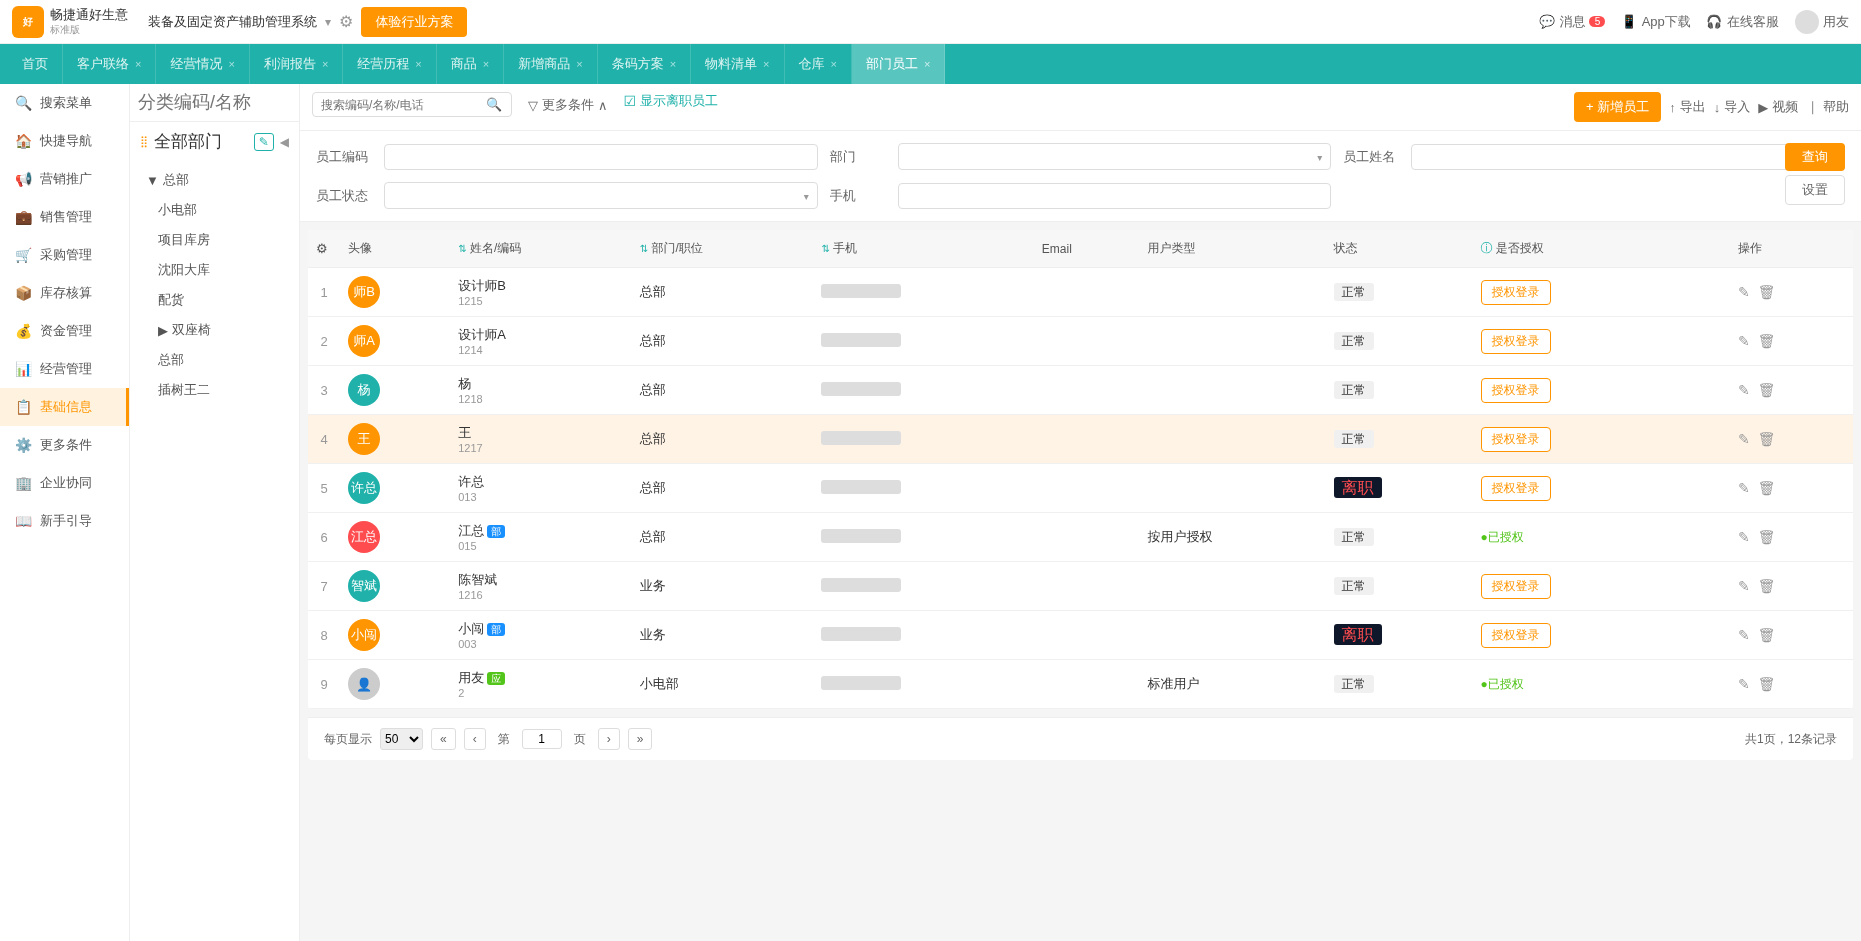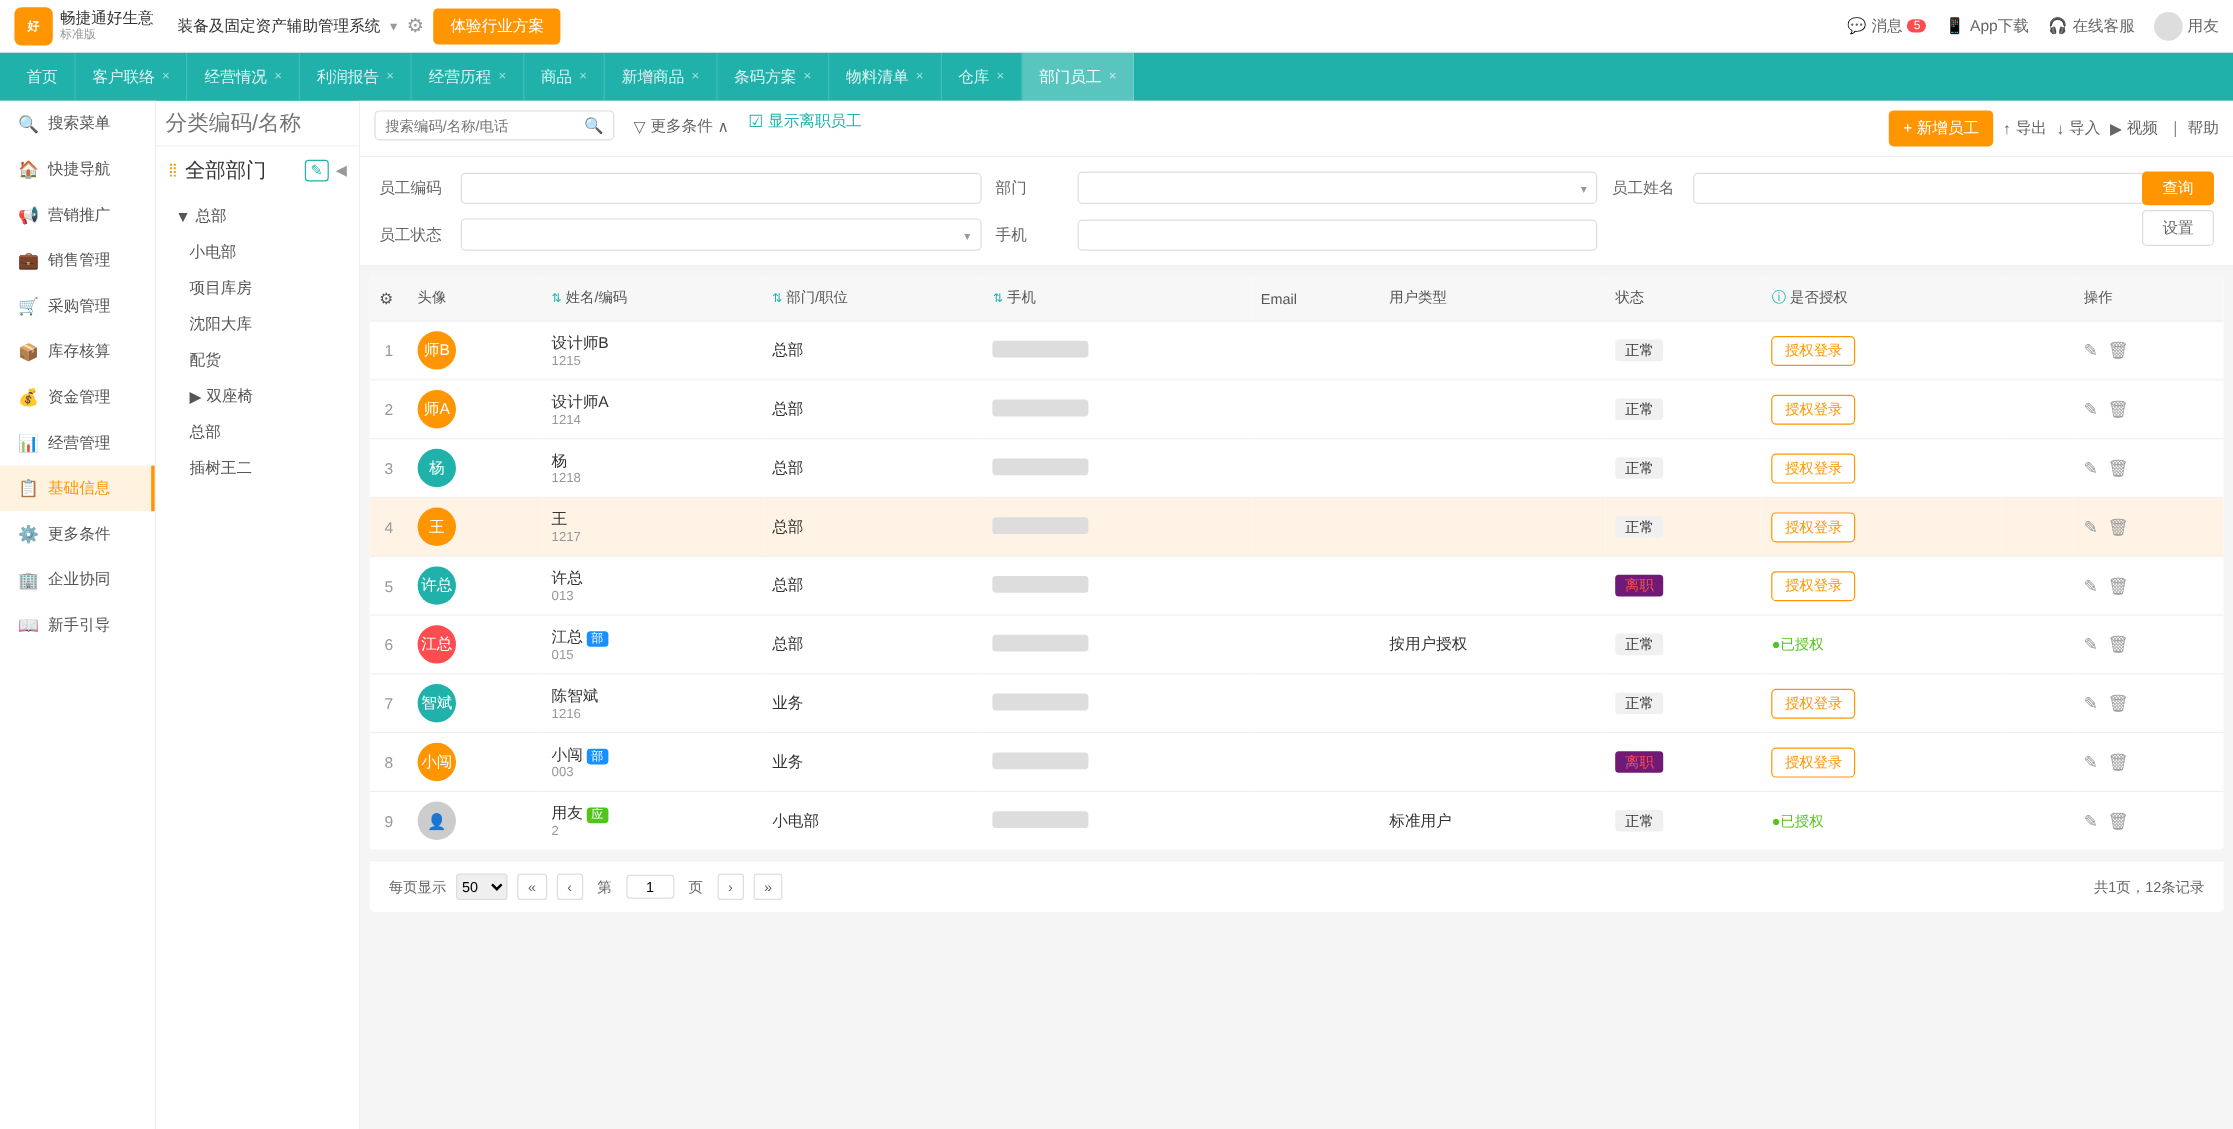--- a/index.html
+++ b/index.html
@@ -79,21 +79,21 @@
 
     
     .table-container { background: #fff; margin: 8px; border-radius: 4px; overflow: auto; }
     table { width: 100%; border-collapse: collapse; }
     thead tr { background: #f7f7f7; }
     th { padding: 10px 8px; text-align: left; font-weight: 500; color: #555; border-bottom: 1px solid #eee; font-size: 12px; white-space: nowrap; }
     td { padding: 8px 8px; border-bottom: 1px solid #f0f0f0; font-size: 13px; color: #333; }
     tr.highlighted td { background: #fff3e6; }
     .avatar-circle { width: 32px; height: 32px; border-radius: 50%; display: flex; align-items: center; justify-content: center; color: #fff; font-size: 13px; font-weight: 500; }
     .status-normal { color: #333; background: #f0f0f0; padding: 2px 8px; border-radius: 3px; font-size: 12px; }
-    .status-resign { color: #ff4d4f; background: #701a75; padding: 2px 8px; border-radius: 3px; font-size: 12px; }
+    .status-resign { color: #ff4d4f; background: #0f172a; padding: 2px 8px; border-radius: 3px; font-size: 16px; }
     .auth-btn { border: 1px solid #ff9500; color: #ff9500; background: #fff; border-radius: 4px; padding: 3px 10px; cursor: pointer; font-size: 12px; }
     .authorized { color: #52c41a; font-size: 12px; }
     .tag-blue { background: #1890ff; color: #fff; border-radius: 3px; font-size: 10px; padding: 1px 4px; margin-left: 3px; }
     .tag-green { background: #52c41a; color: #fff; border-radius: 3px; font-size: 10px; padding: 1px 4px; margin-left: 3px; }
     .phone-blur { background: #ddd; border-radius: 3px; width: 80px; height: 14px; display: inline-block; }
     .action-icons { display: flex; align-items: center; gap: 8px; }
     .action-icon { color: #999; cursor: pointer; font-size: 14px; }
 
     
     .pagination { display: flex; align-items: center; padding: 10px 16px; background: #fff; margin: 0 8px 8px; border-radius: 0 0 4px 4px; border-top: 1px solid #eee; gap: 8px; }

